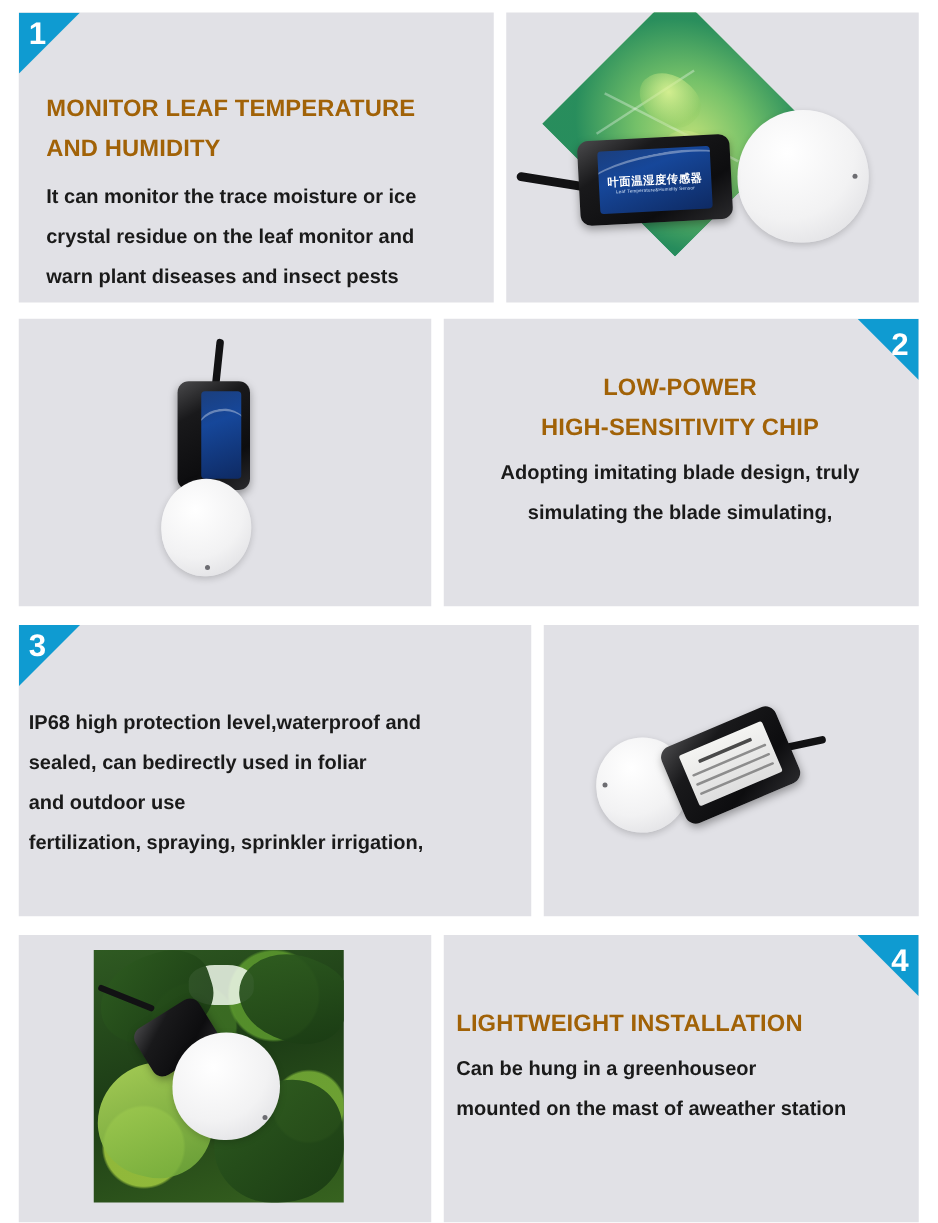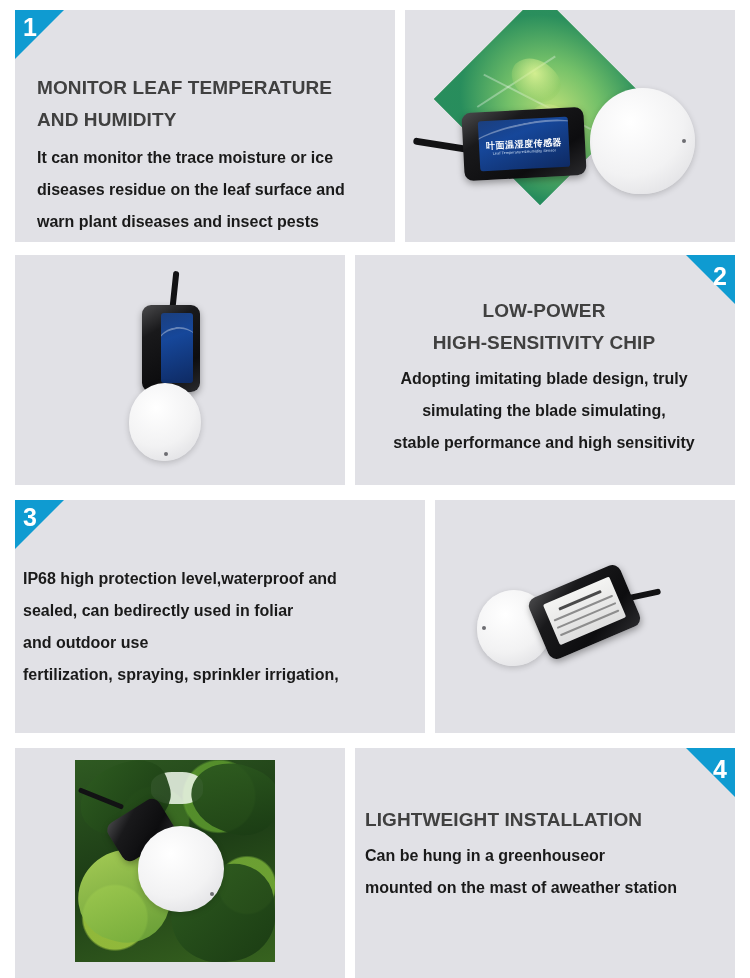--- a/index.html
+++ b/index.html
@@ -37,21 +37,21 @@
     color:#ffffff;
     font-size:25px;
     font-weight:bold;
     line-height:1;
     font-family:"Liberation Sans",sans-serif;
   }
   .badge.left .num{left:8px;top:5px;}
   .badge.right .num{right:8px;top:9px;}
 
   .headline{
-    color:#404040;
+    color:#a16207;
     font-weight:bold;
     font-size:19px;
     line-height:32px;
     margin:0;
     letter-spacing:.1px;
   }
   .body-copy{
     color:#1a1a1a;
     font-weight:bold;
     font-size:16px;
@@ -176,21 +176,21 @@
   <div class="panel text" style="left:15px;top:10px;width:380px;height:232px;">
     <div class="badge left">
       <div class="tri"></div>
       <span class="num">1</span>
     </div>
     <div style="position:absolute;left:22px;top:62px;right:10px;">
       <div class="headline">MONITOR LEAF TEMPERATURE</div>
       <div class="headline">AND HUMIDITY</div>
       <div style="height:6px"></div>
       <div class="body-copy">It can monitor the trace moisture or ice</div>
-      <div class="body-copy">diseases residue on the leaf surface and</div>
+      <div class="body-copy">crystal residue on the leaf monitor and</div>
       <div class="body-copy">warn plant diseases and insect pests</div>
     </div>
   </div>
 
   <div class="photo" style="left:405px;top:10px;width:330px;height:232px;">
     <div class="photo-inner">
       <div class="diamond" style="left:60px;top:14px;width:150px;height:150px;">
         <div class="vein" style="left:10%;top:52%;width:80%;height:1.5px;transform:rotate(-18deg);"></div>
         <div class="vein" style="left:30%;top:22%;width:1.5px;height:62%;transform:rotate(12deg);"></div>
         <div class="blade" style="left:22%;top:30%;width:34%;height:26%;"></div>
@@ -234,21 +234,20 @@
     <div class="badge right">
       <div class="tri"></div>
       <span class="num">2</span>
     </div>
     <div style="position:absolute;left:10px;right:12px;top:40px;text-align:center;">
       <div class="headline">LOW-POWER</div>
       <div class="headline">HIGH-SENSITIVITY CHIP</div>
       <div style="height:4px"></div>
       <div class="body-copy">Adopting imitating blade design, truly</div>
       <div class="body-copy">simulating the blade simulating,</div>
-      <div class="body-copy">stable performance and high sensitivity</div>
     </div>
   </div>
 
   <div class="panel text" style="left:15px;top:500px;width:410px;height:233px;">
     <div class="badge left">
       <div class="tri"></div>
       <span class="num">3</span>
     </div>
     <div style="position:absolute;left:8px;right:4px;top:60px;">
       <div style="height:3px"></div>

